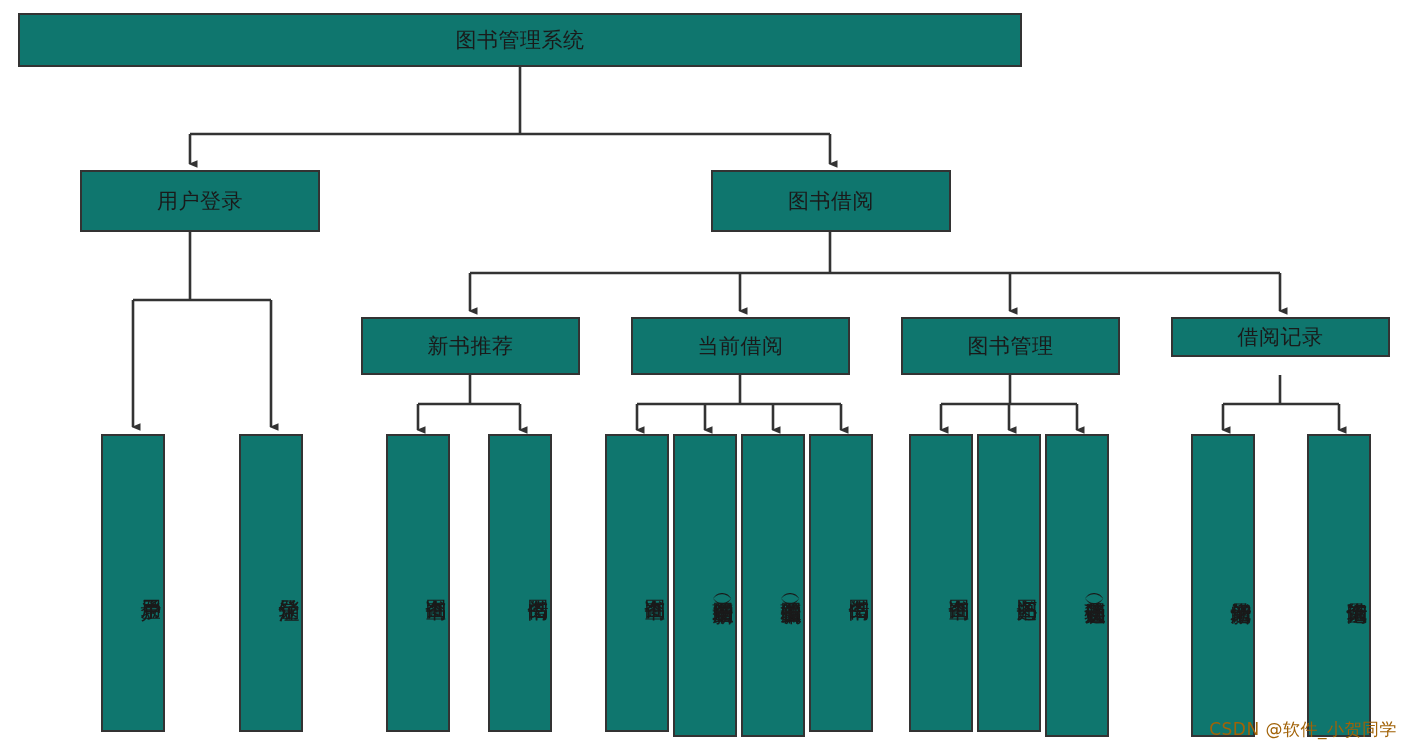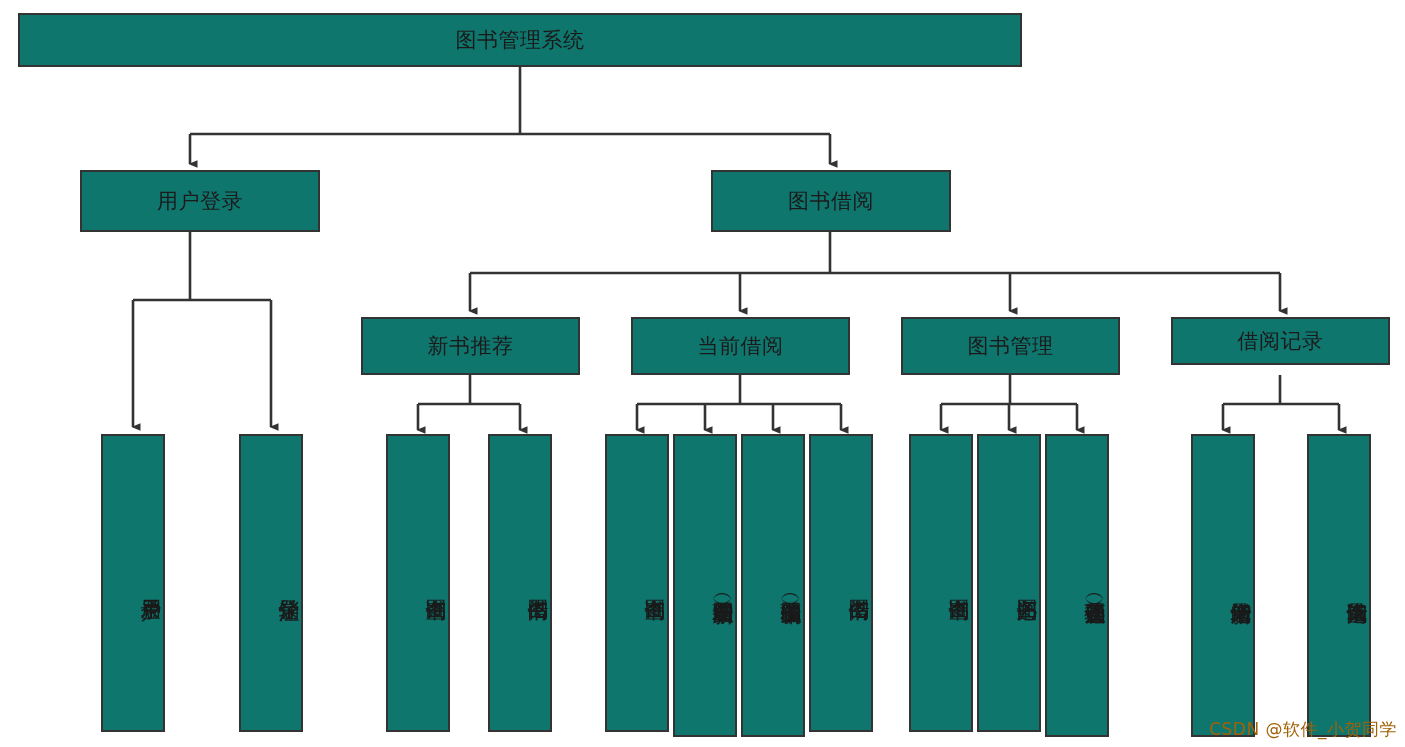--- a/index.html
+++ b/index.html
@@ -142,21 +142,21 @@
   </div>
 
   <div class="node horiz" style="left:631px; top:317px; width:219px; height:58px;">
     <span class="txt">当前借阅</span>
   </div>
 
   <div class="node horiz" style="left:901px; top:317px; width:219px; height:58px;">
     <span class="txt">图书管理</span>
   </div>
 
-  <div class="node horiz" style="left:1171px; top:317px; width:219px; height:48px;">
+  <div class="node horiz" style="left:1171px; top:317px; width:219px; height:40px;">
     <span class="txt">借阅记录</span>
   </div>
 
   <div class="node vert" style="left:101px; top:434px; width:64px; height:298px;">
     <span class="txt">用户登录</span>
   </div>
   <div class="node vert" style="left:239px; top:434px; width:64px; height:298px;">
     <span class="txt">注销登录</span>
   </div>
 

